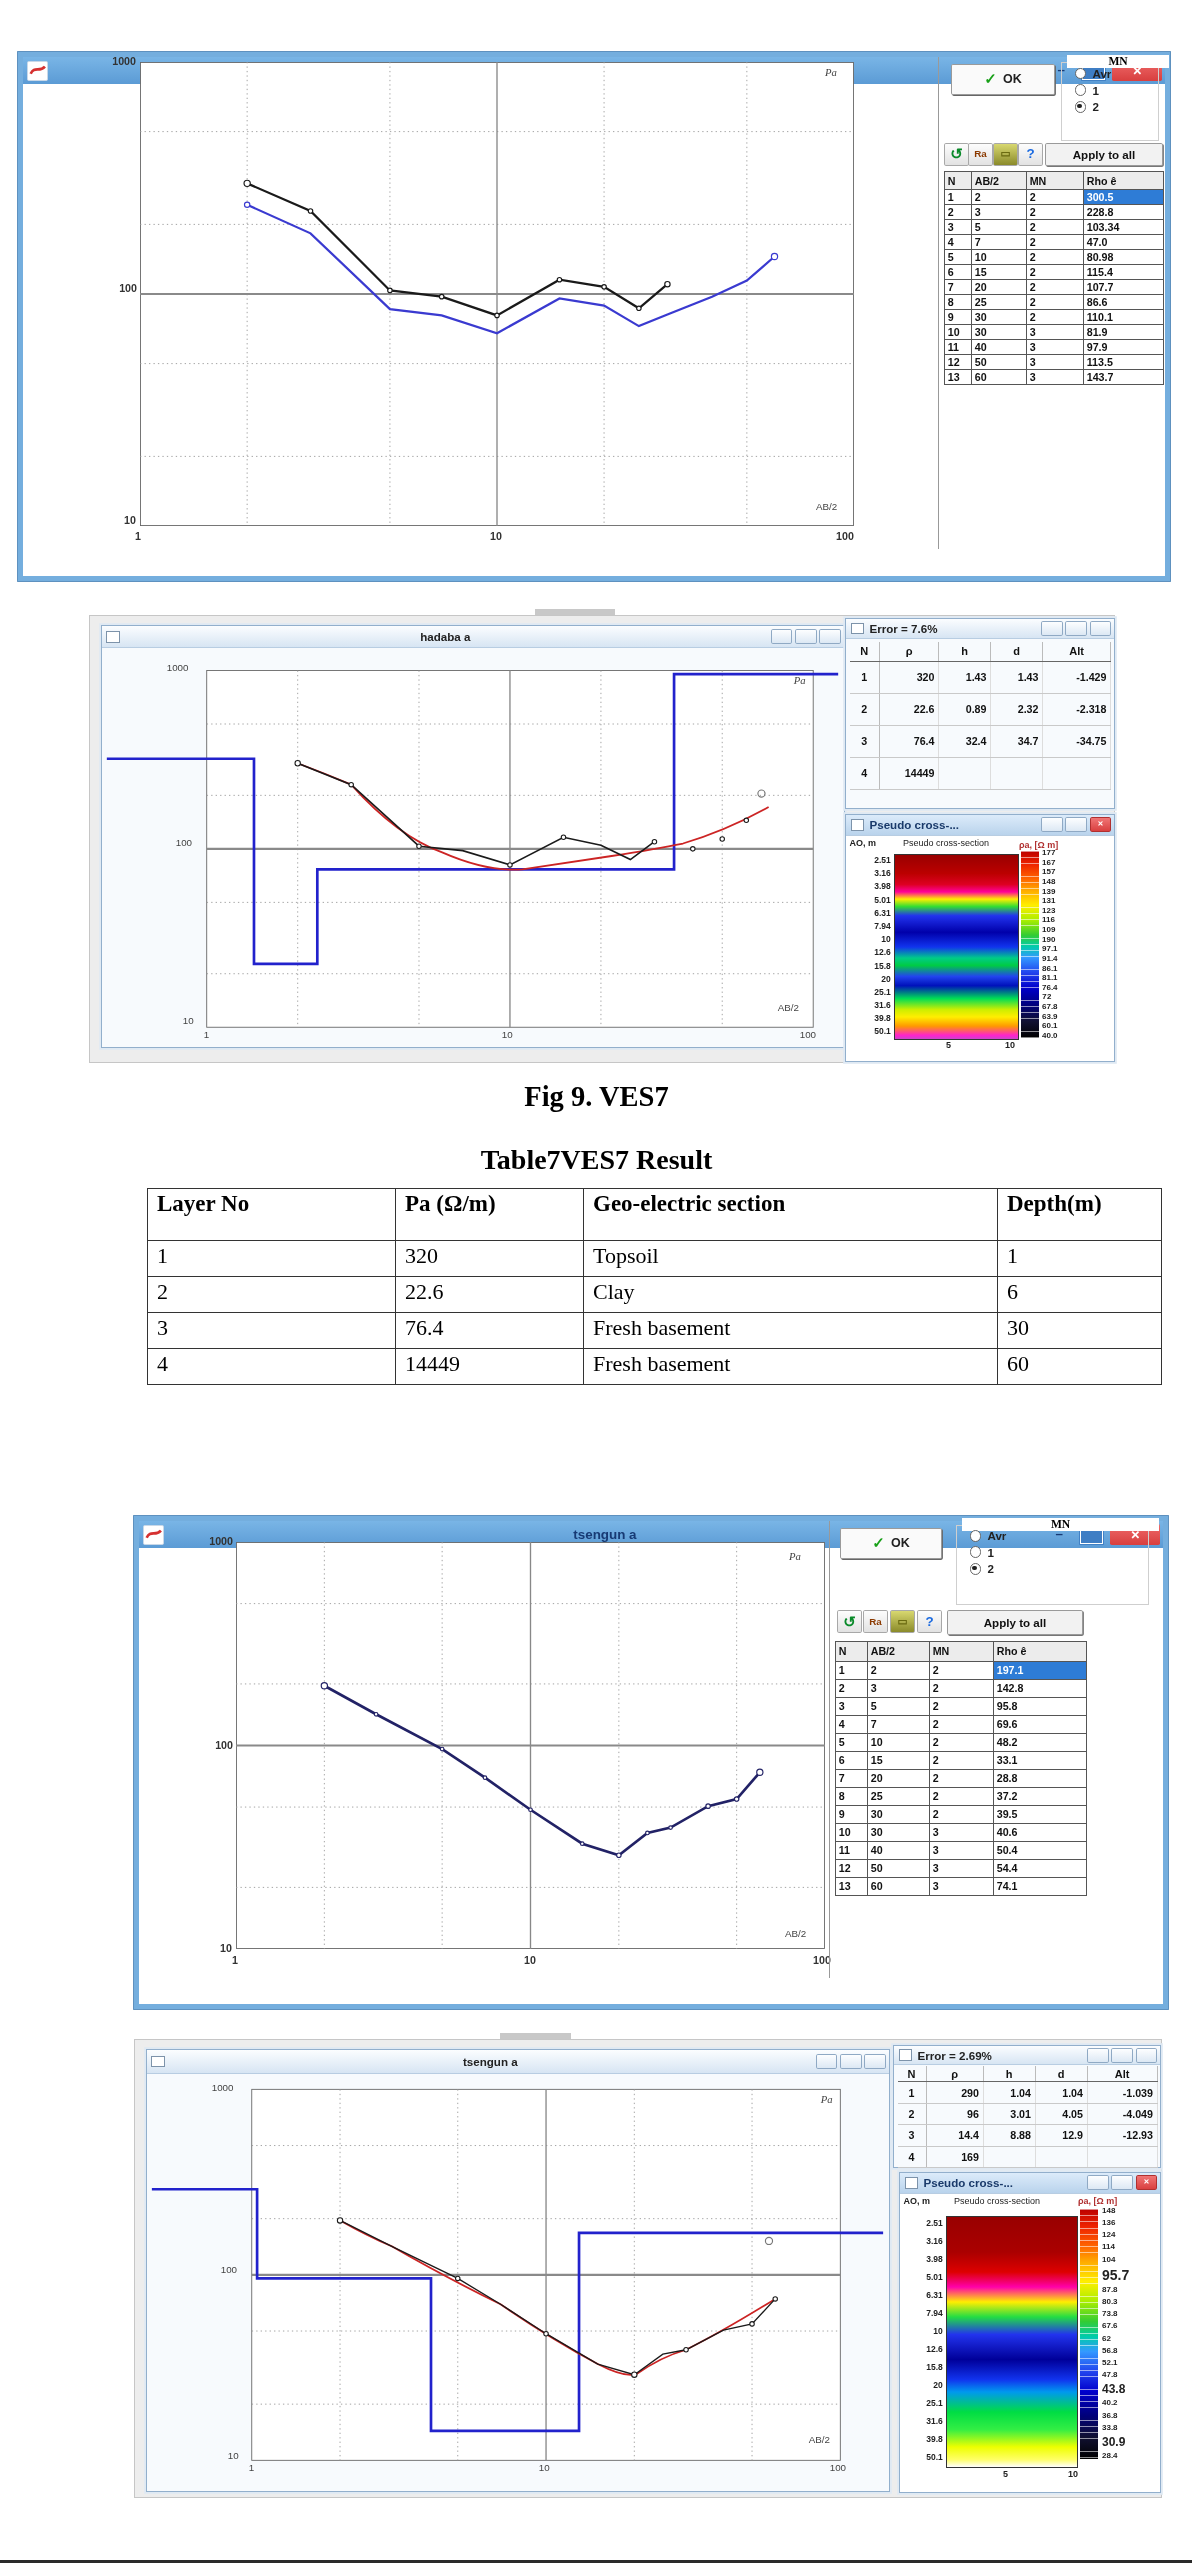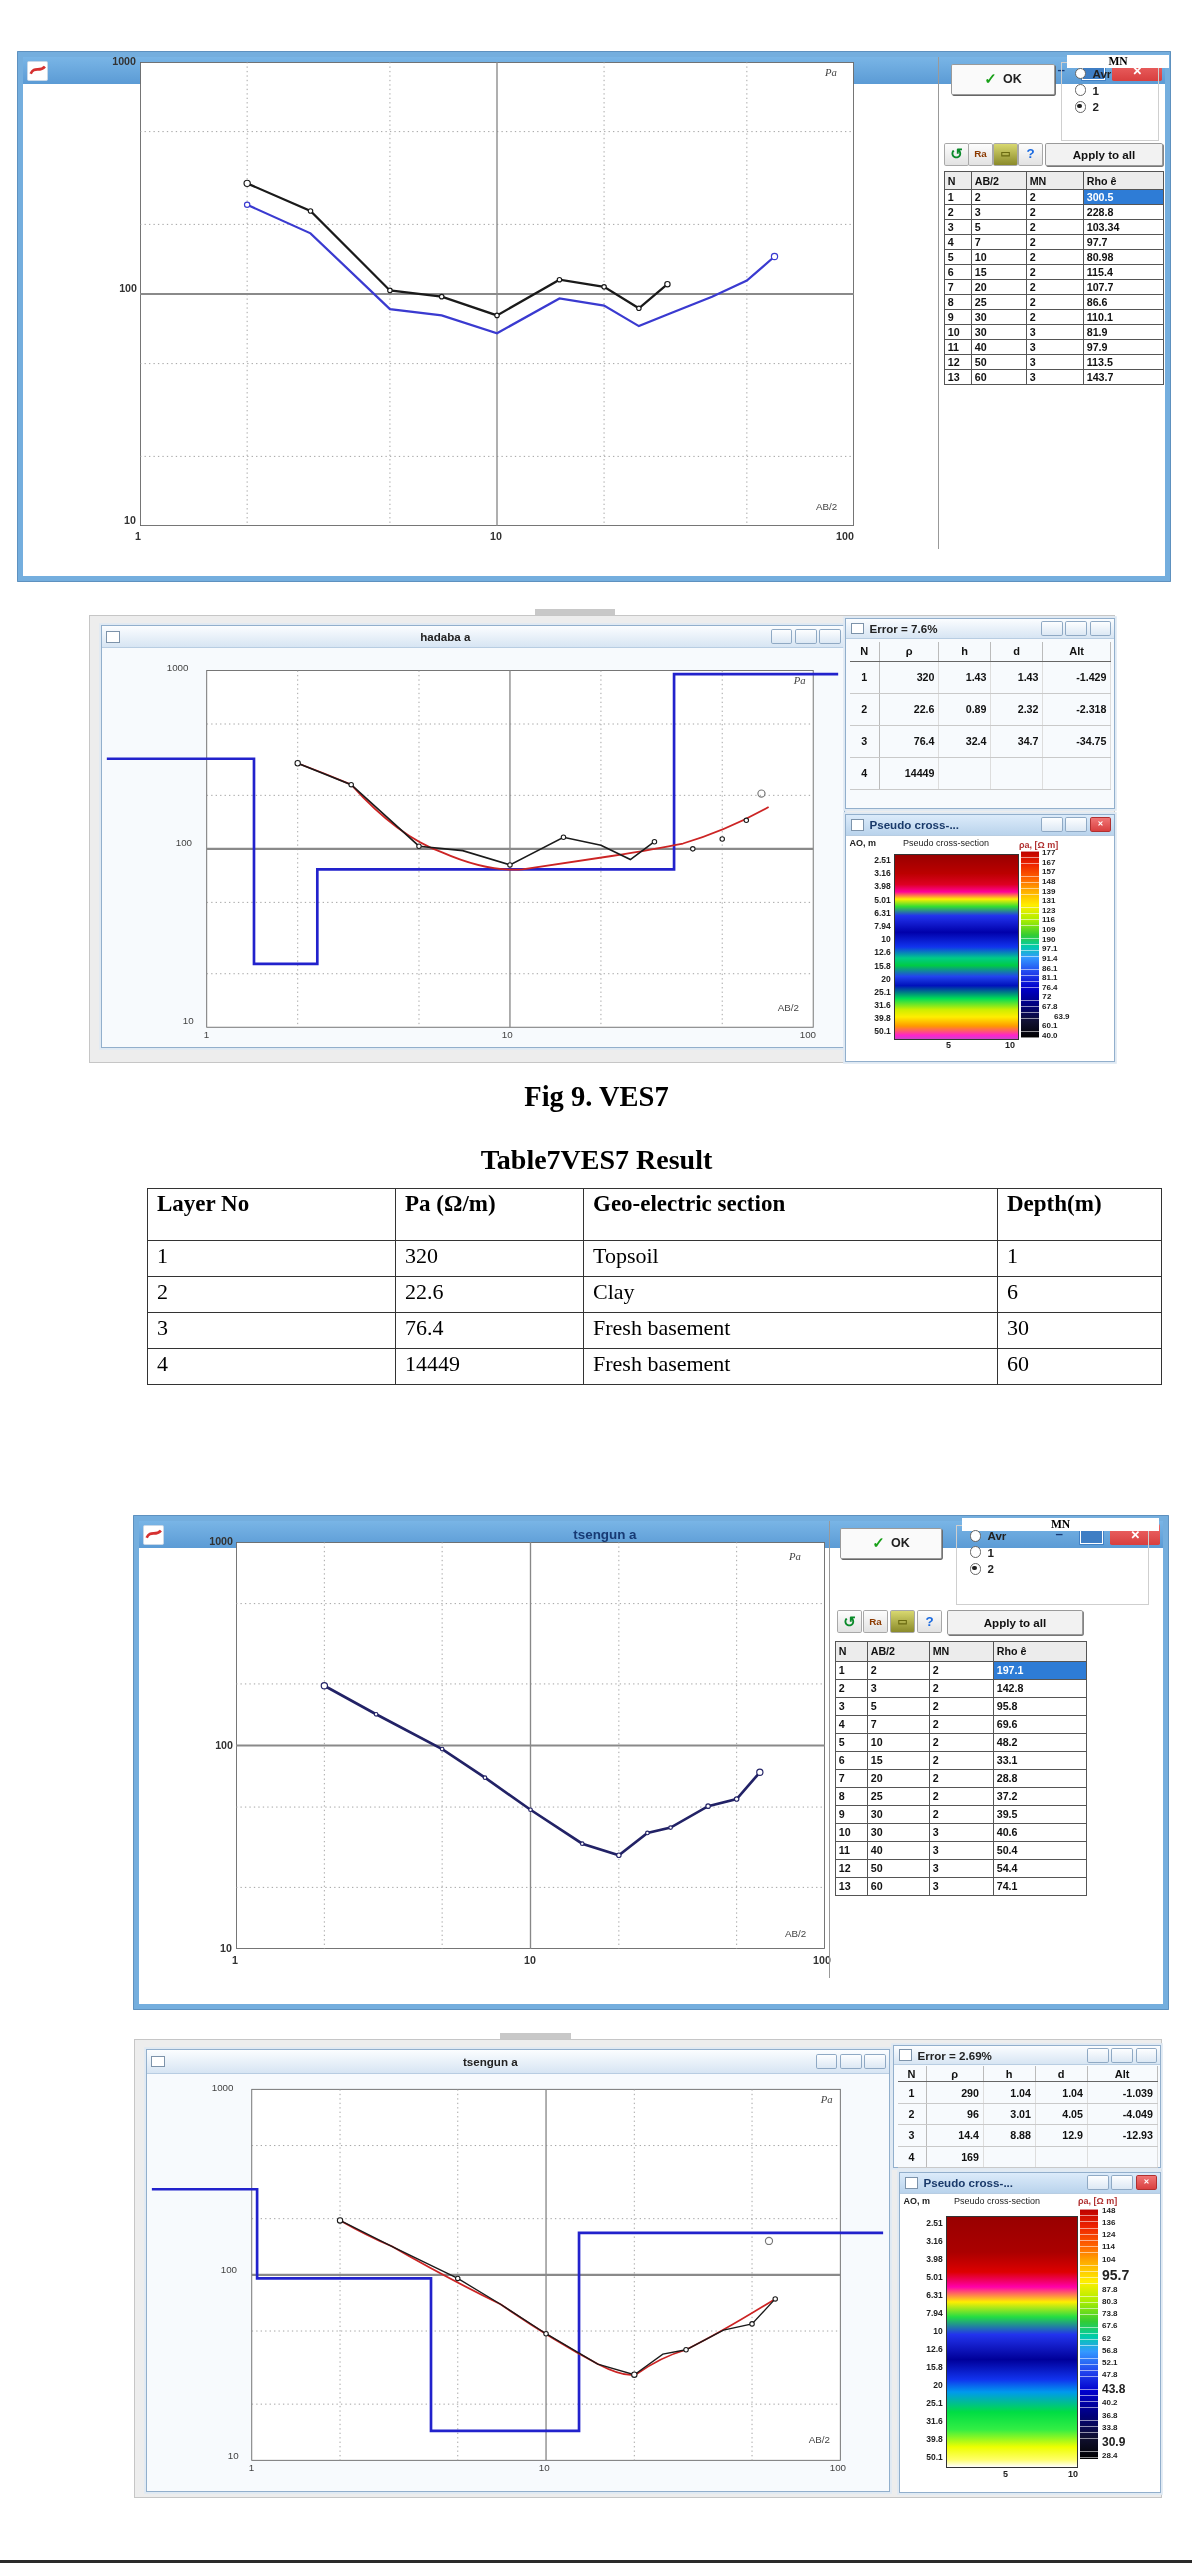--- a/index.html
+++ b/index.html
@@ -199,21 +199,21 @@
           <tr style="height:15px;">
           <td>3</td>
           <td>5</td>
           <td>2</td>
           <td>103.34</td>
         </tr>
           <tr style="height:15px;">
           <td>4</td>
           <td>7</td>
           <td>2</td>
-          <td>97.7</td>
+          <td>47.0</td>
         </tr>
           <tr style="height:15px;">
           <td>5</td>
           <td>10</td>
           <td>2</td>
           <td>80.98</td>
         </tr>
           <tr style="height:15px;">
           <td>6</td>
           <td>15</td>
@@ -422,21 +422,21 @@
           <span style="font-size:8px;">116</span>
           <span style="font-size:8px;">109</span>
           <span style="font-size:8px;">190</span>
           <span style="font-size:8px;">97.1</span>
           <span style="font-size:8px;">91.4</span>
           <span style="font-size:8px;">86.1</span>
           <span style="font-size:8px;">81.1</span>
           <span style="font-size:8px;">76.4</span>
           <span style="font-size:8px;font-family:Liberation Mono, monospace;">72</span>
           <span style="font-size:8px;">67.8</span>
-          <span style="font-size:8px;margin-left:12px;">63.9</span>
+          <span style="font-size:8px;">63.9</span>
           <span style="font-size:8px;">60.1</span>
           <span style="font-size:8px;">40.0</span>
         </div>
     </div>
   </div>
 
   <div class="cap" style="top:1081px;font-size:28.5px;">Fig 9. VES7</div>
   <div class="cap" style="top:1144px;font-size:28px;">Table7VES7 Result</div>
   <table class="rtable" style="left:147px;top:1188px;width:1014px;">
     <colgroup>

